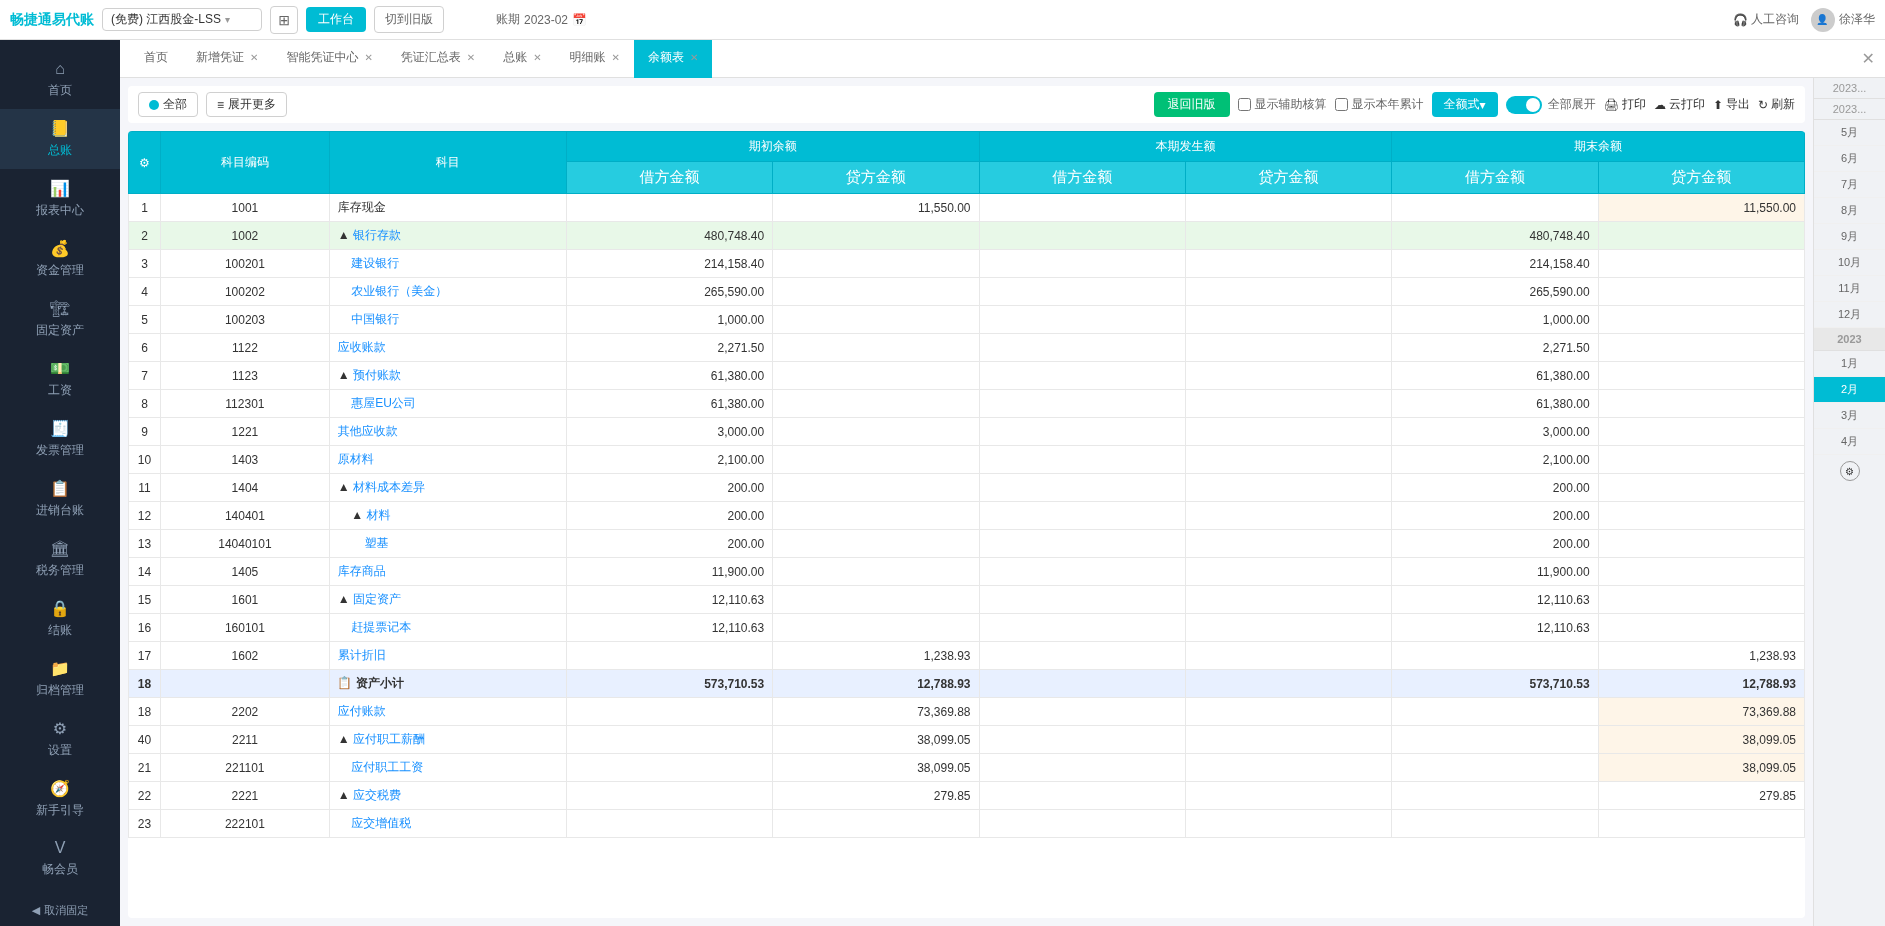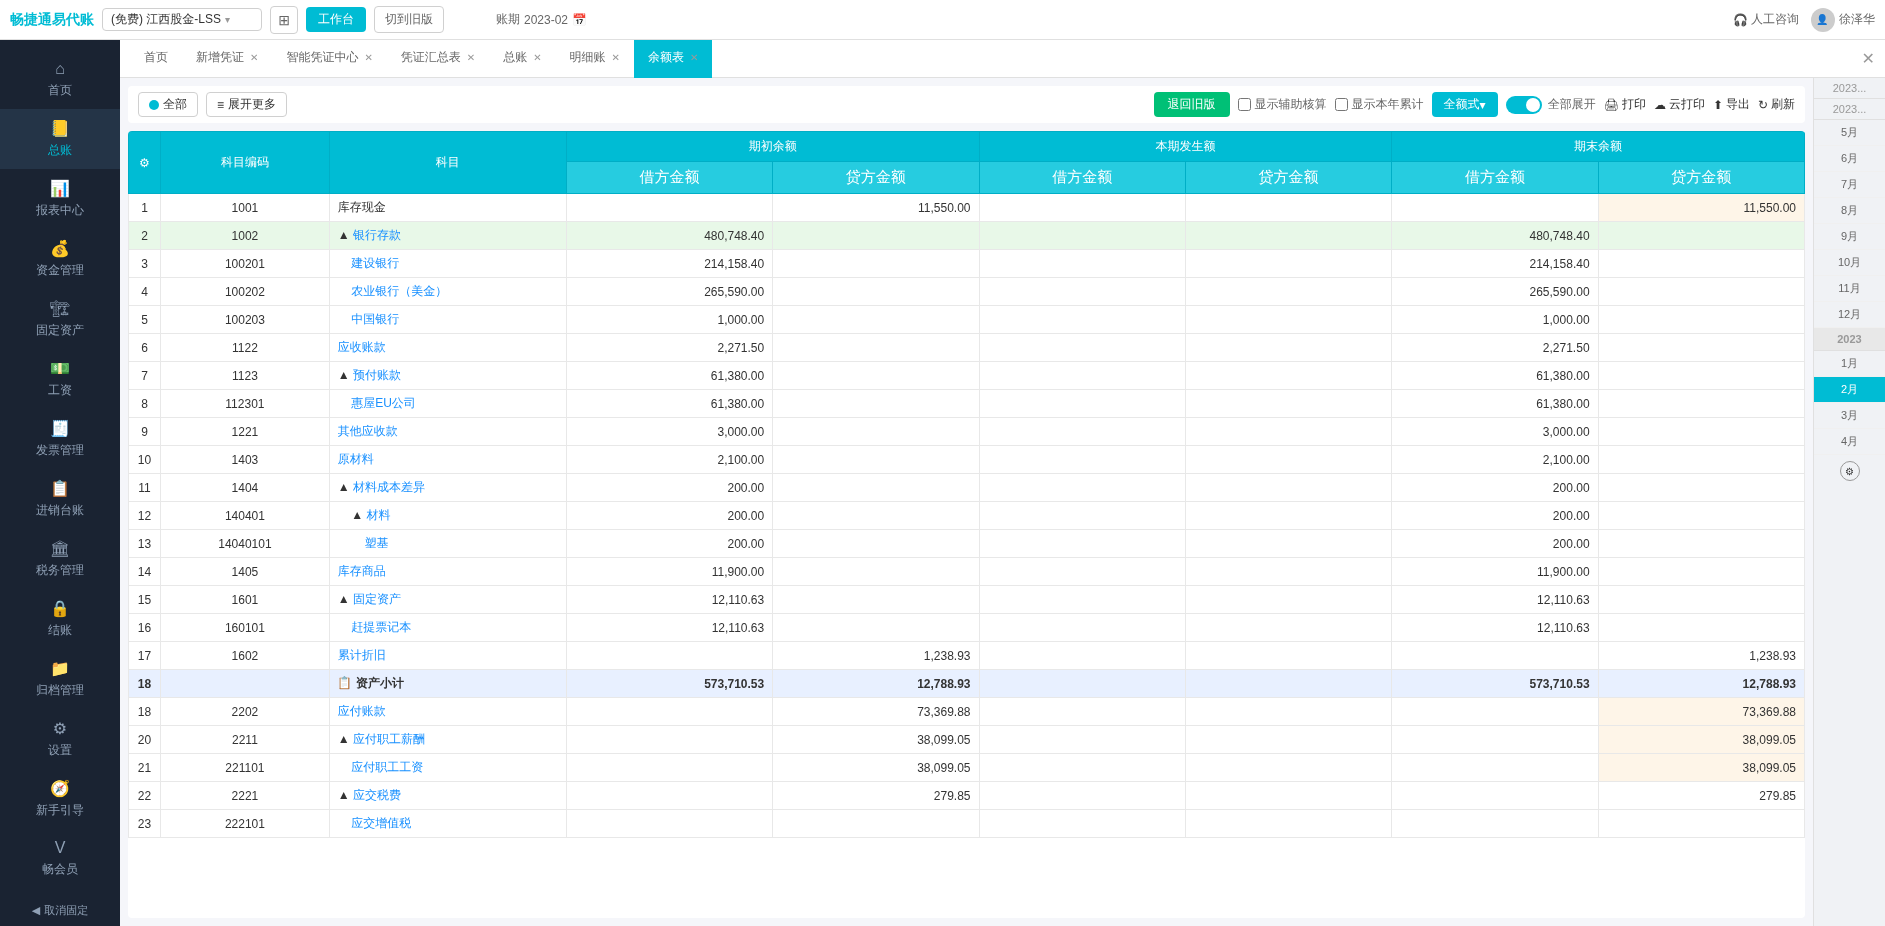--- a/index.html
+++ b/index.html
@@ -491,21 +491,21 @@
                   <td>2202</td>
                   <td class="text-left"><a>应付账款</a></td>
                   <td class="text-right"></td>
                   <td class="text-right">73,369.88</td>
                   <td class="text-right"></td>
                   <td class="text-right"></td>
                   <td class="text-right"></td>
                   <td class="text-right" style="background: rgb(254, 245, 232);">73,369.88</td>
                 </tr>
                 <tr>
-                  <td>20</td>
+                  <td>40</td>
                   <td>2211</td>
                   <td class="text-left">▲ <a>应付职工薪酬</a></td>
                   <td class="text-right"></td>
                   <td class="text-right">38,099.05</td>
                   <td class="text-right"></td>
                   <td class="text-right"></td>
                   <td class="text-right"></td>
                   <td class="text-right" style="background: rgb(254, 245, 232);">38,099.05</td>
                 </tr>
                 <tr>

